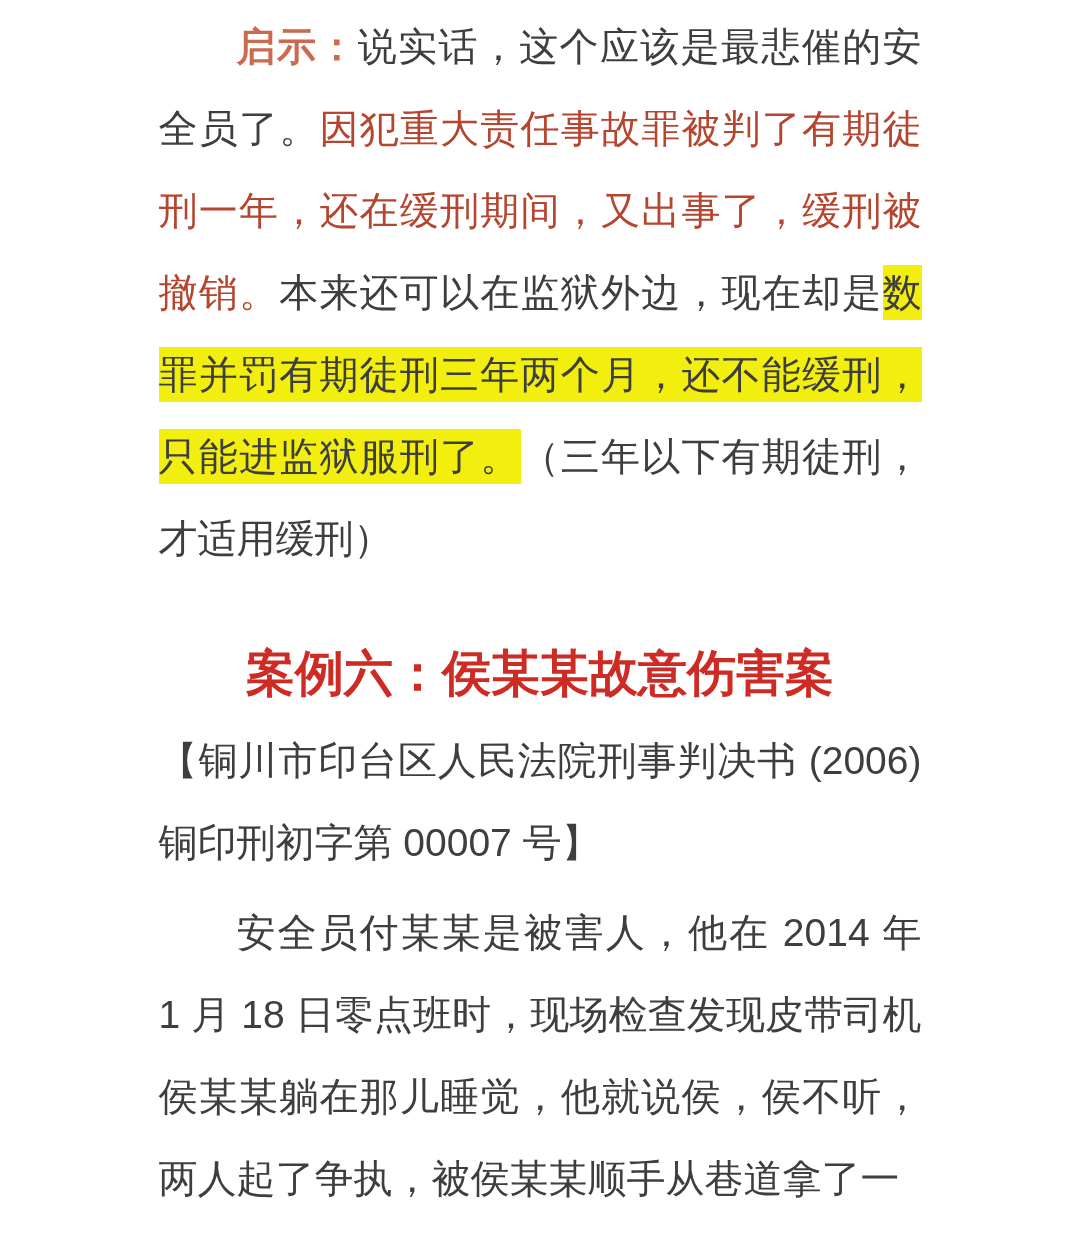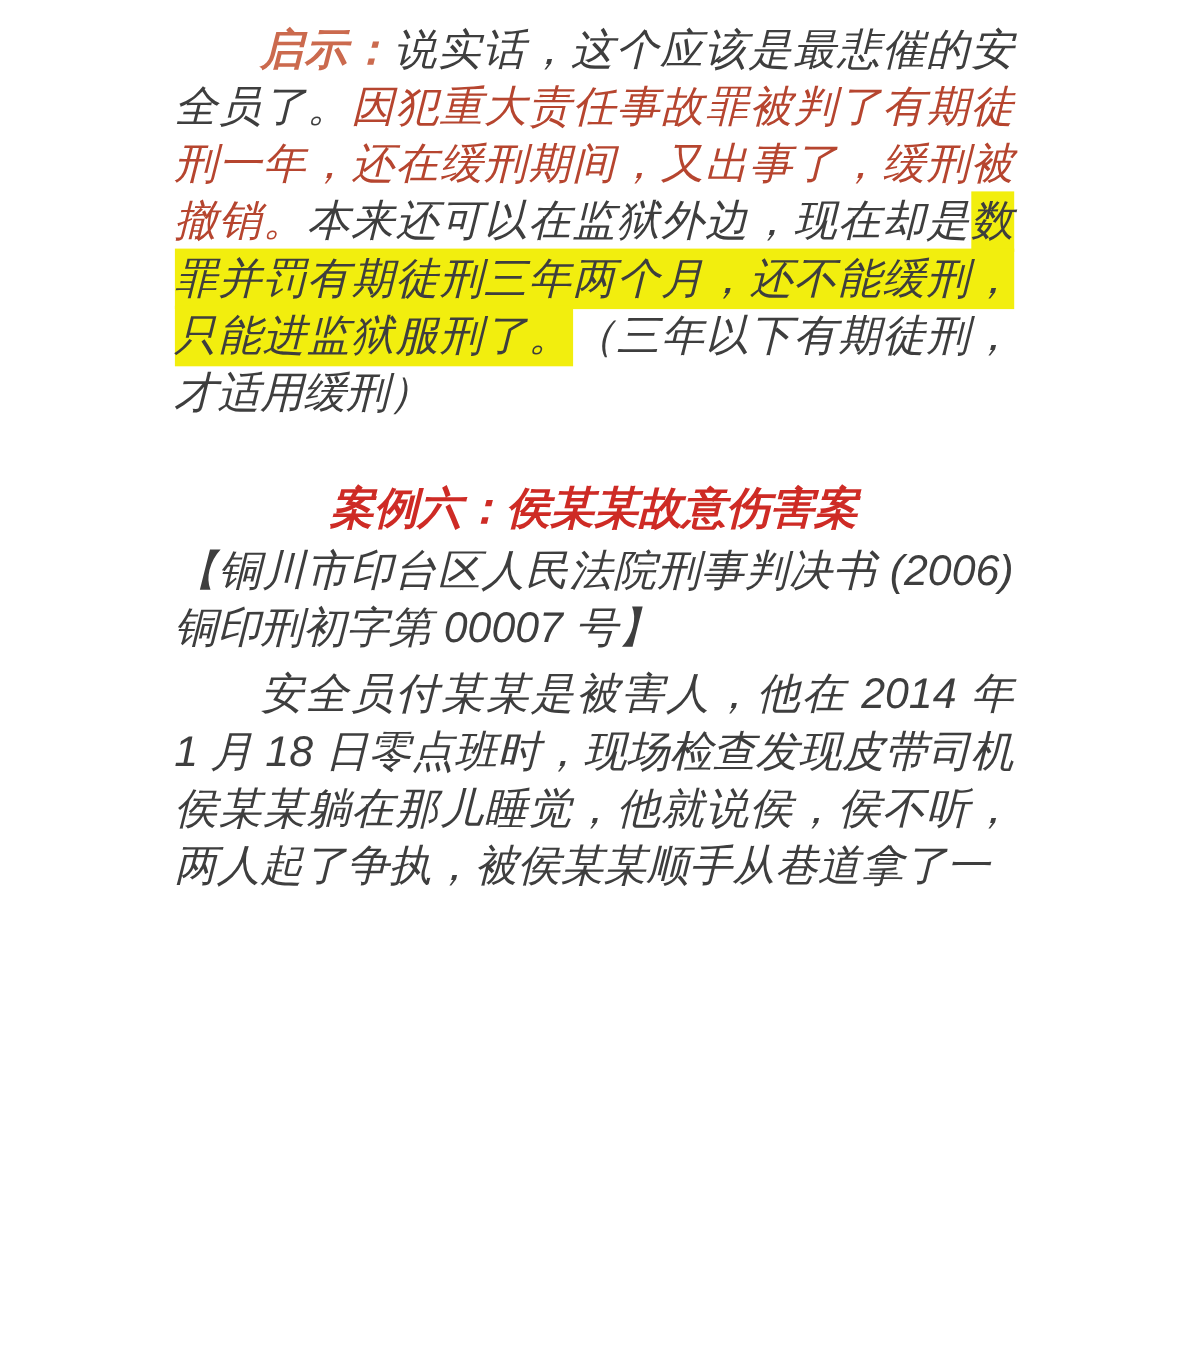--- a/index.html
+++ b/index.html
@@ -9,27 +9,26 @@
   }
   body {
     width: 1080px;
     height: 1238px;
     overflow: hidden;
     font-family: "Liberation Sans", "DejaVu Sans", sans-serif;
   }
   .article {
     width: 763px;
     margin: 0 auto;
-    padding-top: 20px;
+    padding-top: 6px;
     color: #3e3e3e;
     font-size: 39px;
-    line-height: 52px;
+    line-height: 82px;
     text-align: justify;
     letter-spacing: 0;
-    font-style: italic;
   }
   .article p { margin: 0; }
 
   .p-insight { text-indent: 2em; }
 
   .seg-label {
     color: #cb6a4e;
     font-weight: bold;
   }
   .seg-red { color: #b6452f; }
@@ -40,21 +39,21 @@
     box-decoration-break: clone;
     -webkit-box-decoration-break: clone;
   }
 
   .heading {
     margin-top: 52px !important;
     text-align: center;
     text-indent: 0;
     color: #ce2b25;
     font-weight: bold;
-    font-size: 40px;
+    font-size: 49px;
   }
   .citation { margin-top: 6px !important; }
   .p-body {
     margin-top: 8px !important;
     text-indent: 2em;
   }
 </style>
 </head>
 <body>
 

